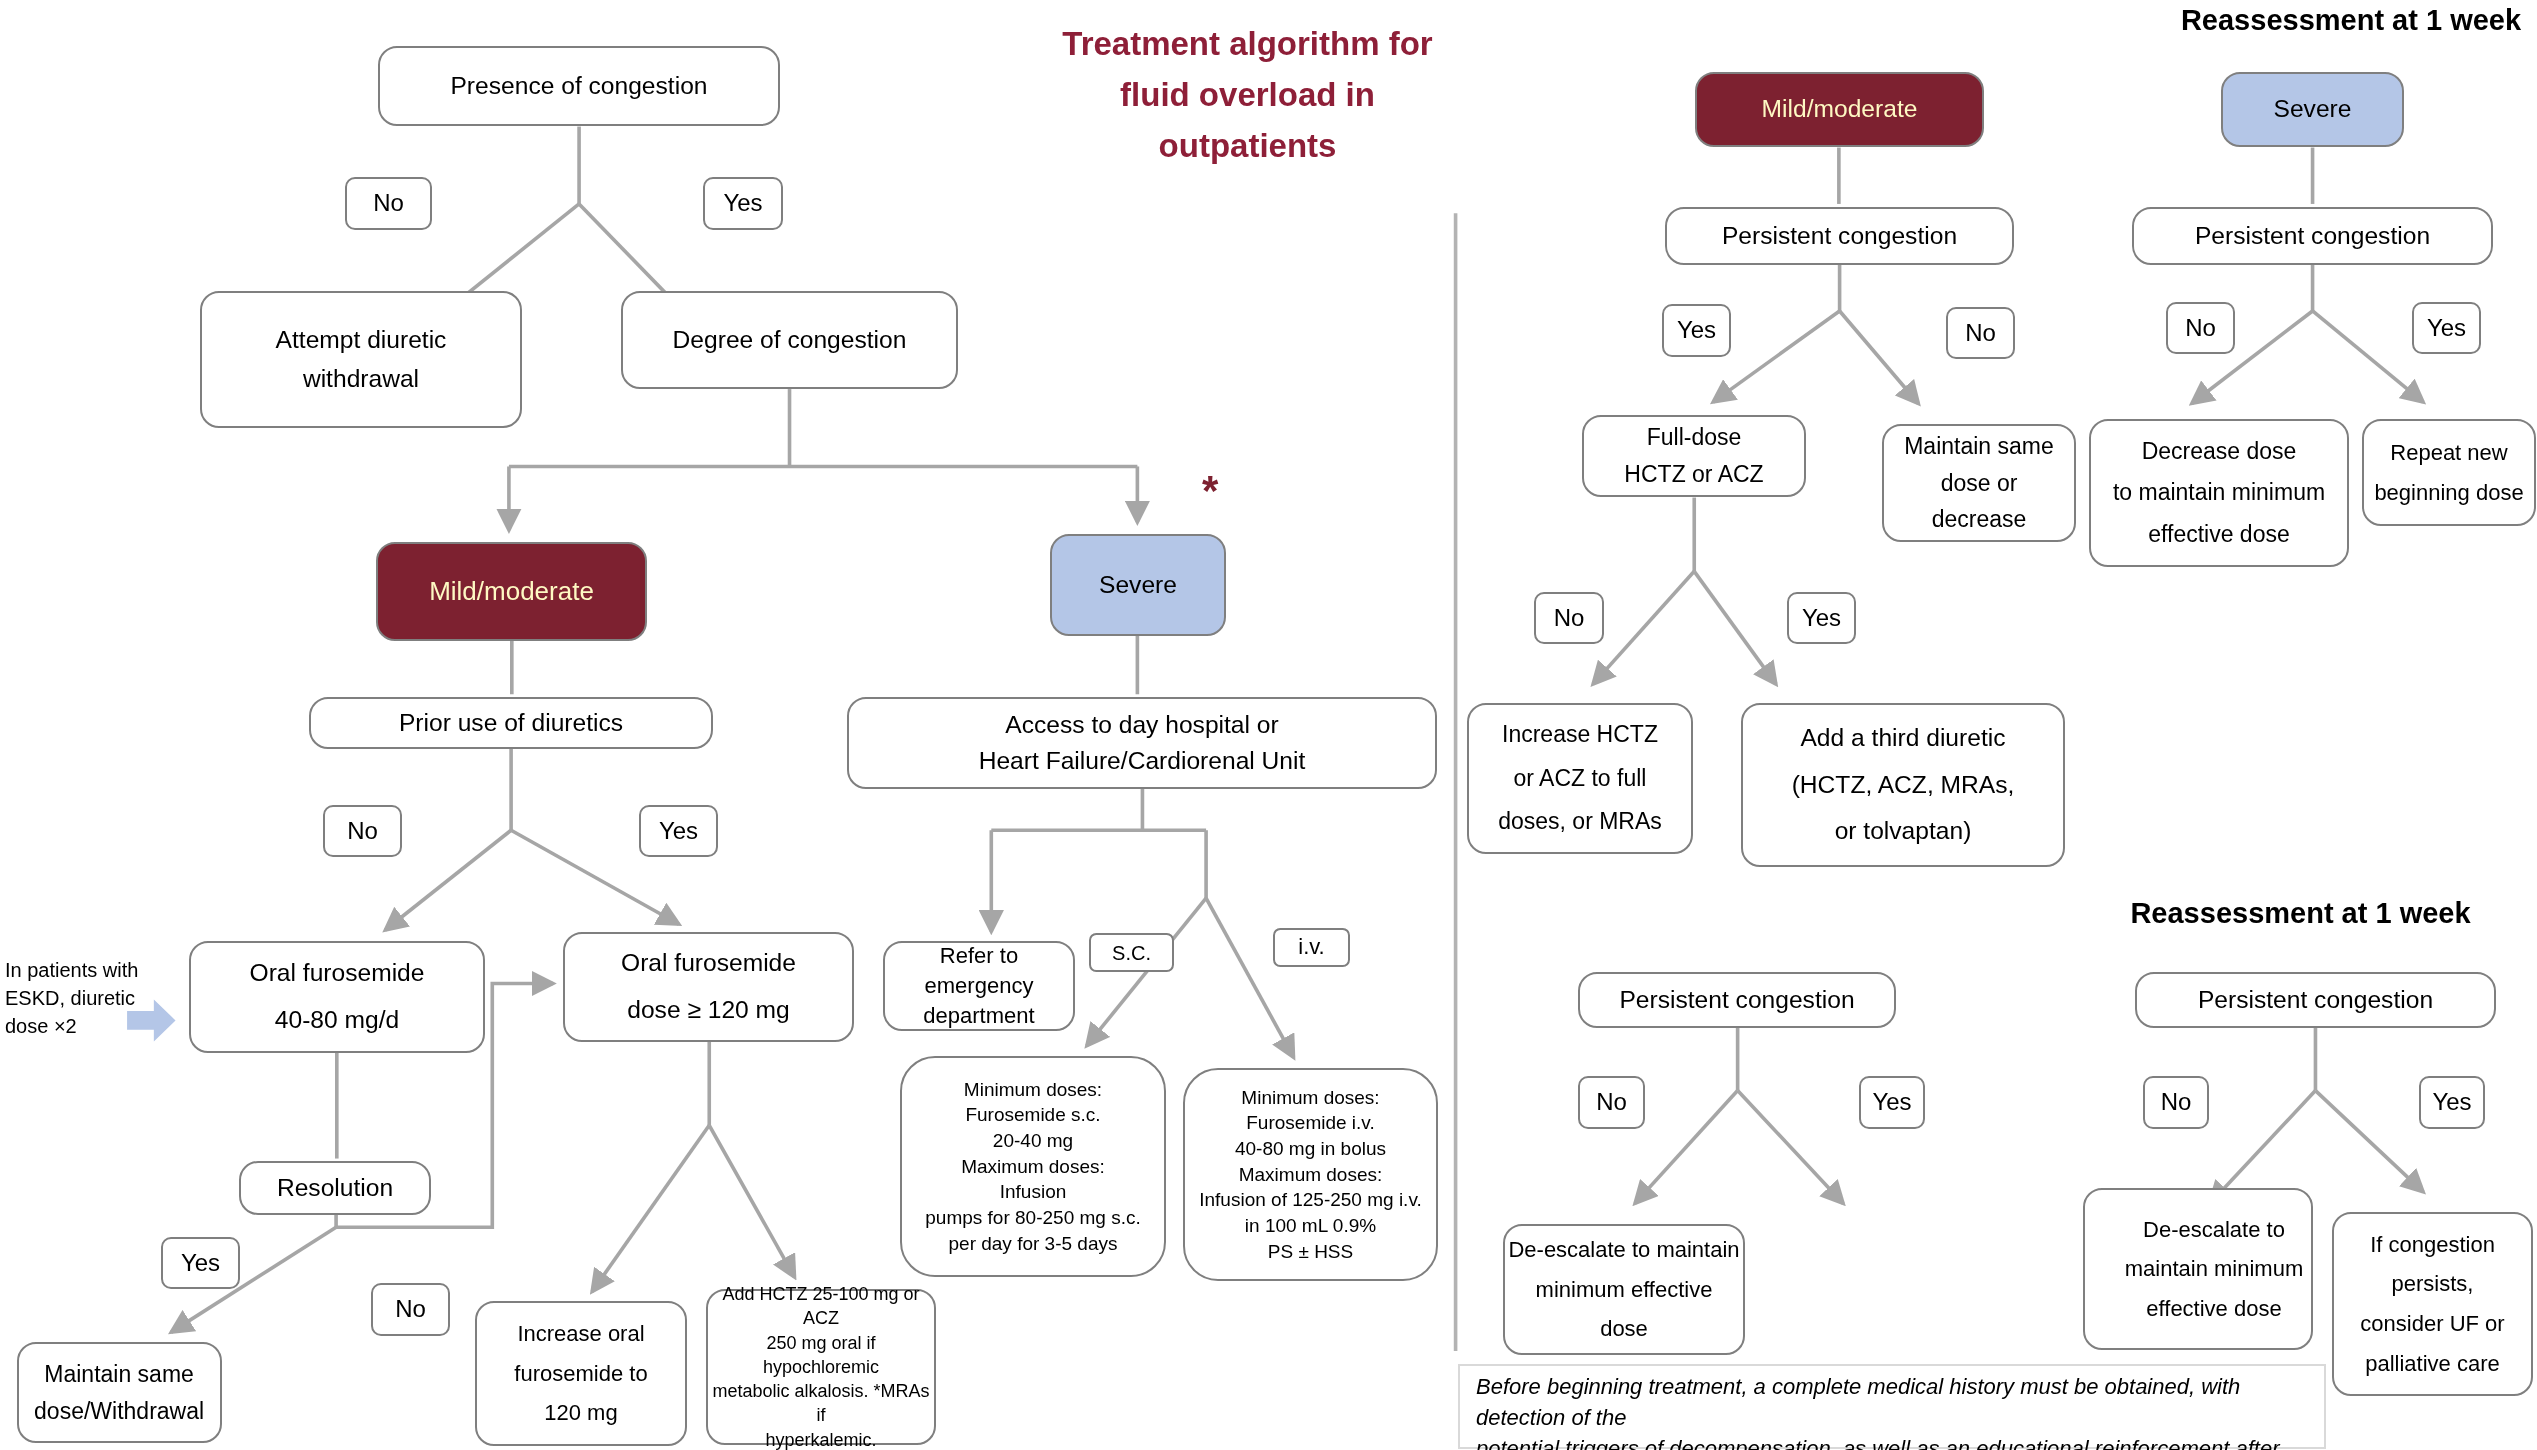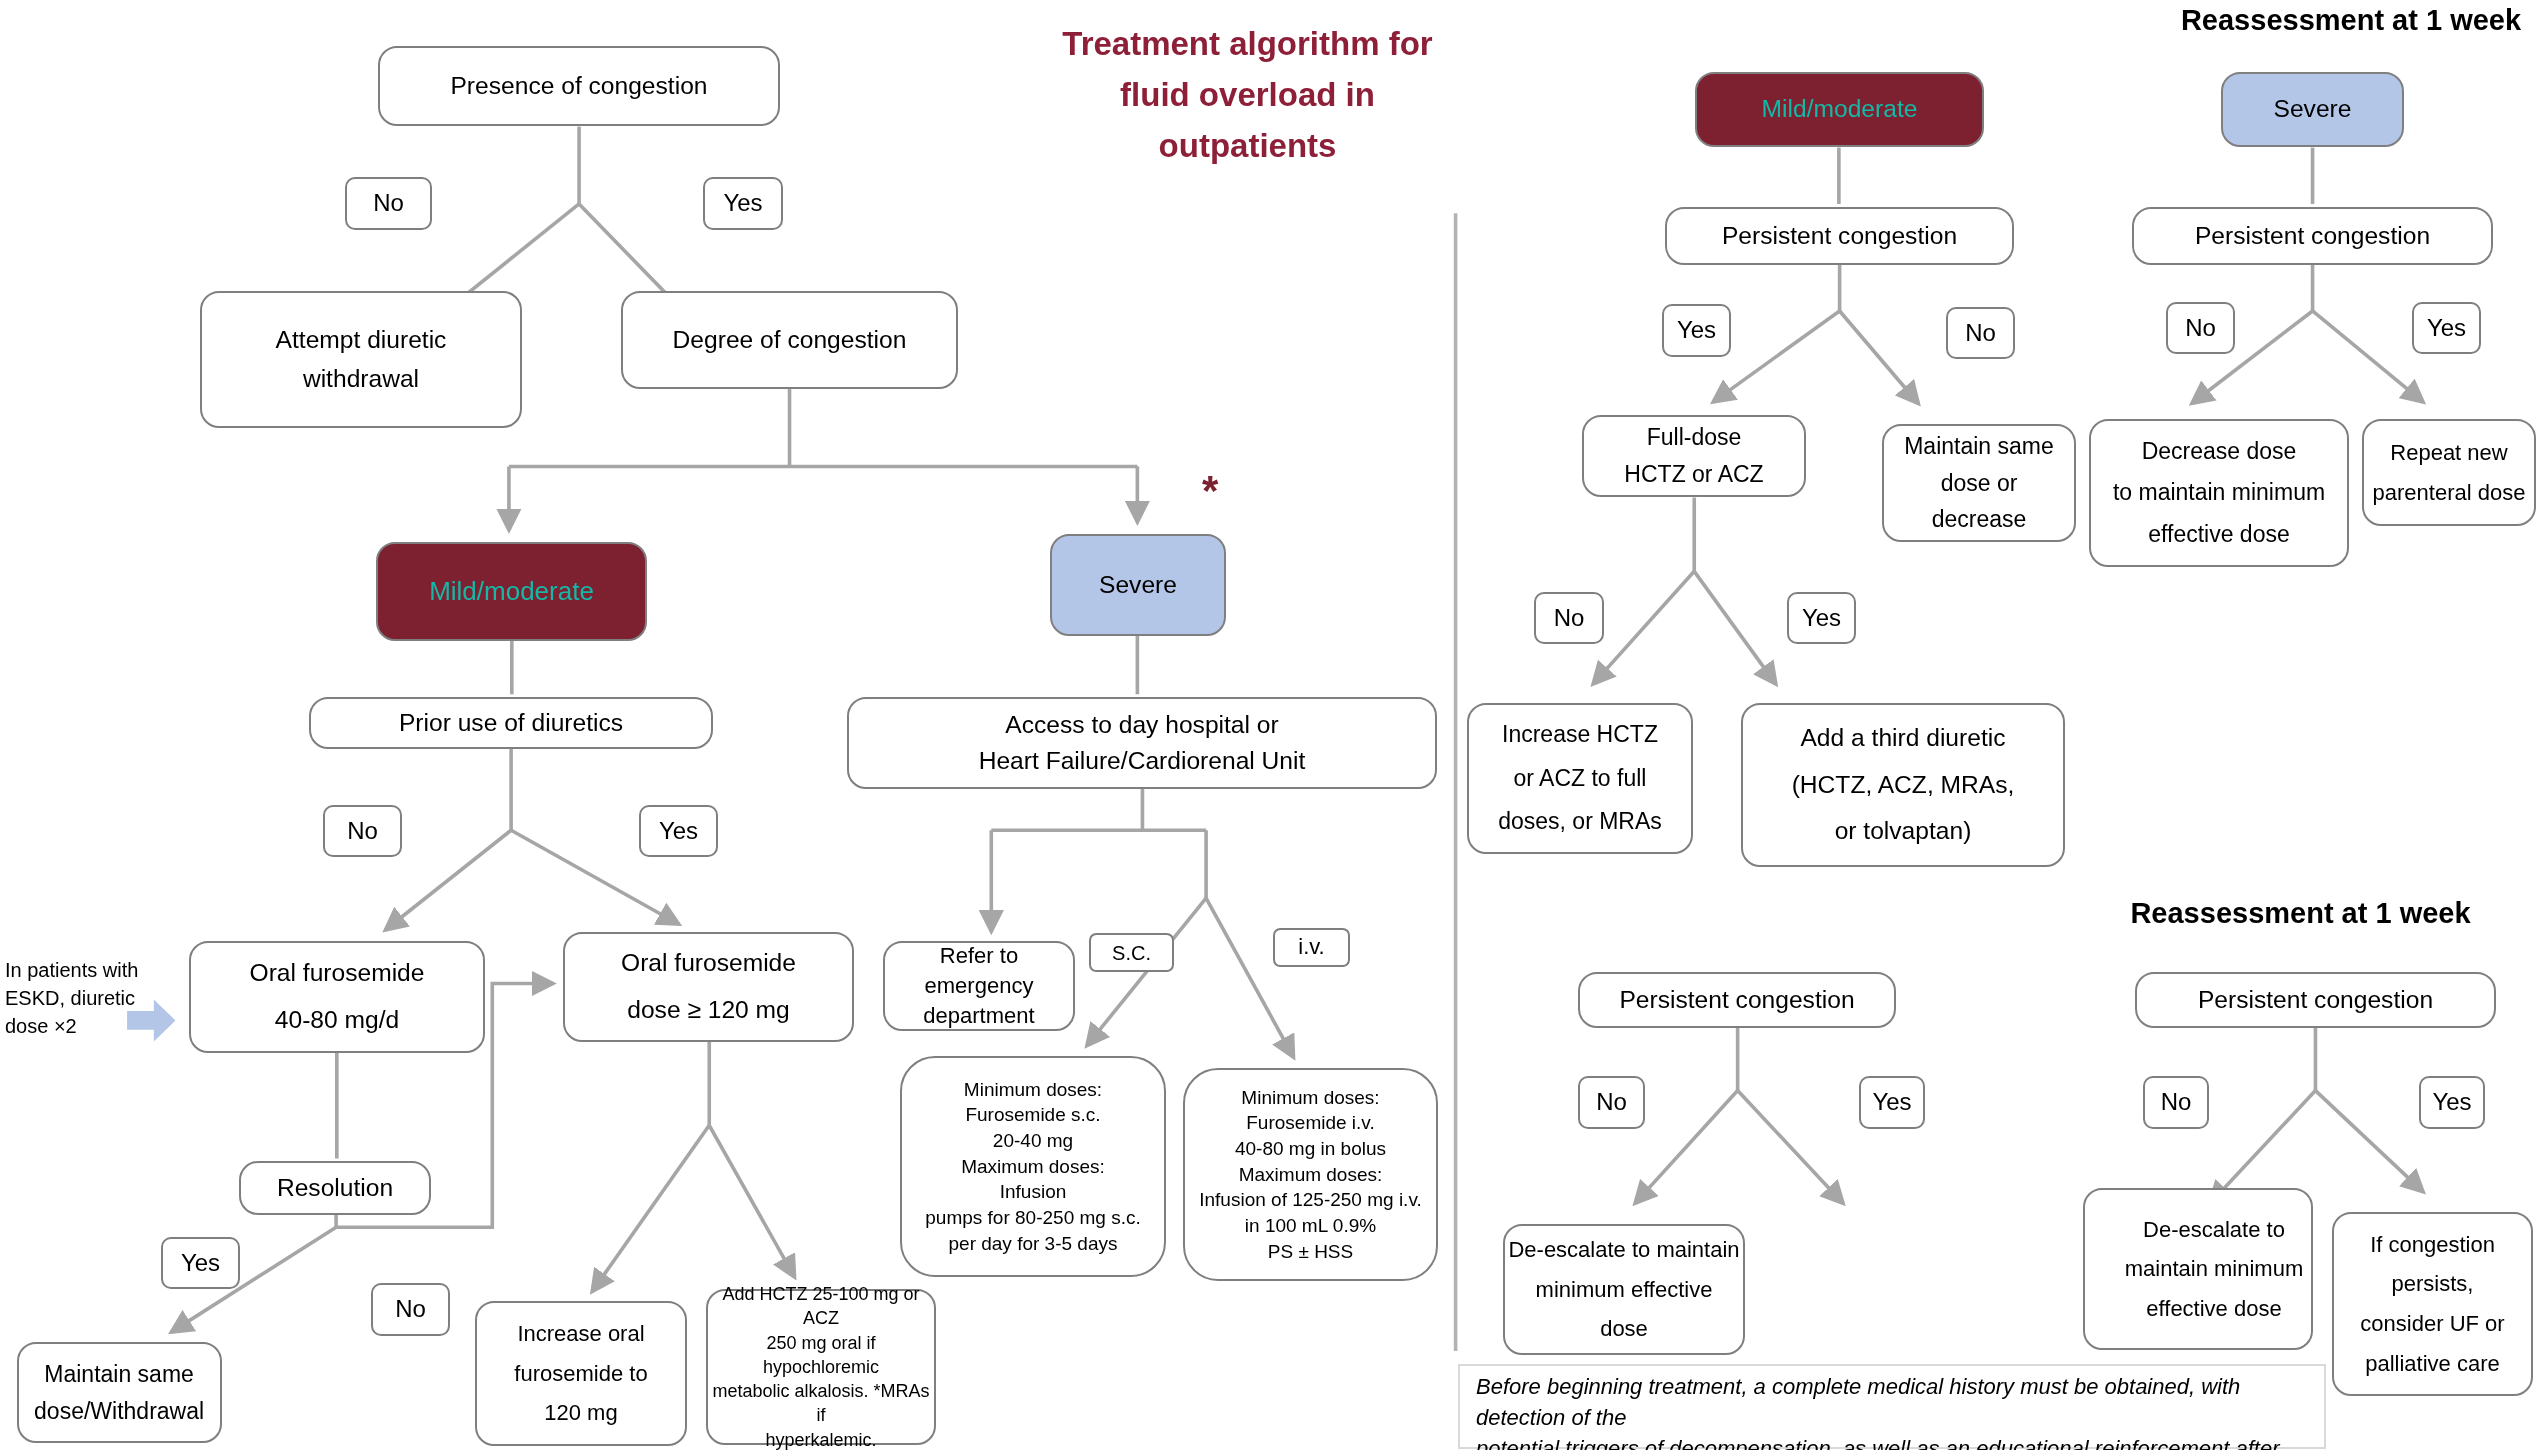--- a/index.html
+++ b/index.html
@@ -7,21 +7,21 @@
     --border:#7F7F7F; --title:#8E1F38; --divider:#B3B3B3; --note_border:#D9D9D9;
   }
   html,body{margin:0;padding:0;background:#fff;}
   #canvas{position:relative;width:2538px;height:1450px;background:#fff;overflow:hidden;
           font-family:"Liberation Sans","DejaVu Sans",sans-serif;color:#000;}
   #wires{position:absolute;left:0;top:0;z-index:1;}
   .box{position:absolute;background:#fff;border:2.9px solid var(--border);border-radius:19px;
        display:flex;align-items:center;justify-content:center;text-align:center;
        white-space:pre-line;font-size:24.6px;line-height:1.55;box-sizing:border-box;z-index:2;}
   .small{border-radius:10px;border-width:2.2px;font-size:24px;line-height:1.1;}
-  .dark{background:var(--maroon);color:#14b8a6;font-size:26px;}
+  .dark{background:var(--maroon);color:#fef9c3;font-size:26px;}
   .blue{background:var(--light_blue);color:#000;}
   .tag{border-radius:7.2px;font-size:20px;}
   .title{position:absolute;z-index:2;color:var(--title);font-size:33px;line-height:1.55;
          text-align:center;white-space:pre-line;font-weight:bold;}
   .heading{position:absolute;z-index:2;font-weight:bold;font-size:29px;text-align:center;white-space:pre-line;}
   .annot{position:absolute;z-index:2;font-size:20px;line-height:1.5;text-align:left;white-space:pre-line;}
   .italic{font-style:italic;}
   .star{position:absolute;z-index:2;color:var(--maroon);font-size:42px;font-weight:bold;}
   .footnote{position:absolute;z-index:2;border:2.2px solid var(--note_border);background:#fff;
             font-style:italic;font-size:22px;line-height:1.4;text-align:left;white-space:pre-line;
@@ -179,21 +179,21 @@
 
   <div class="box fs32 lh16" style="left:1582px;top:415px;width:224px;height:82px;">Full-dose
 HCTZ or ACZ</div>
   <div class="box fs32 lh16" style="left:1882px;top:424px;width:194px;height:118px;">Maintain same
 dose or
 decrease</div>
   <div class="box fs32 lh18" style="left:2089px;top:419px;width:260px;height:148px;">Decrease dose
 to maintain minimum
 effective dose</div>
   <div class="box fs30 lh18" style="left:2362px;top:419px;width:174px;height:107px;">Repeat new
-parenteral dose</div>
+beginning dose</div>
 
   <div class="box small" style="left:1534px;top:592px;width:70px;height:52px;">No</div>
   <div class="box small" style="left:1787px;top:592px;width:69px;height:52px;">Yes</div>
 
   <div class="box fs32 lh19" style="left:1467px;top:703px;width:226px;height:151px;">Increase HCTZ
 or ACZ to full
 doses, or MRAs</div>
   <div class="box lh19" style="left:1713px;top:703px;width:324px;height:164px;margin-left:28px;">Add a third diuretic
 (HCTZ, ACZ, MRAs,
 or tolvaptan)</div>

